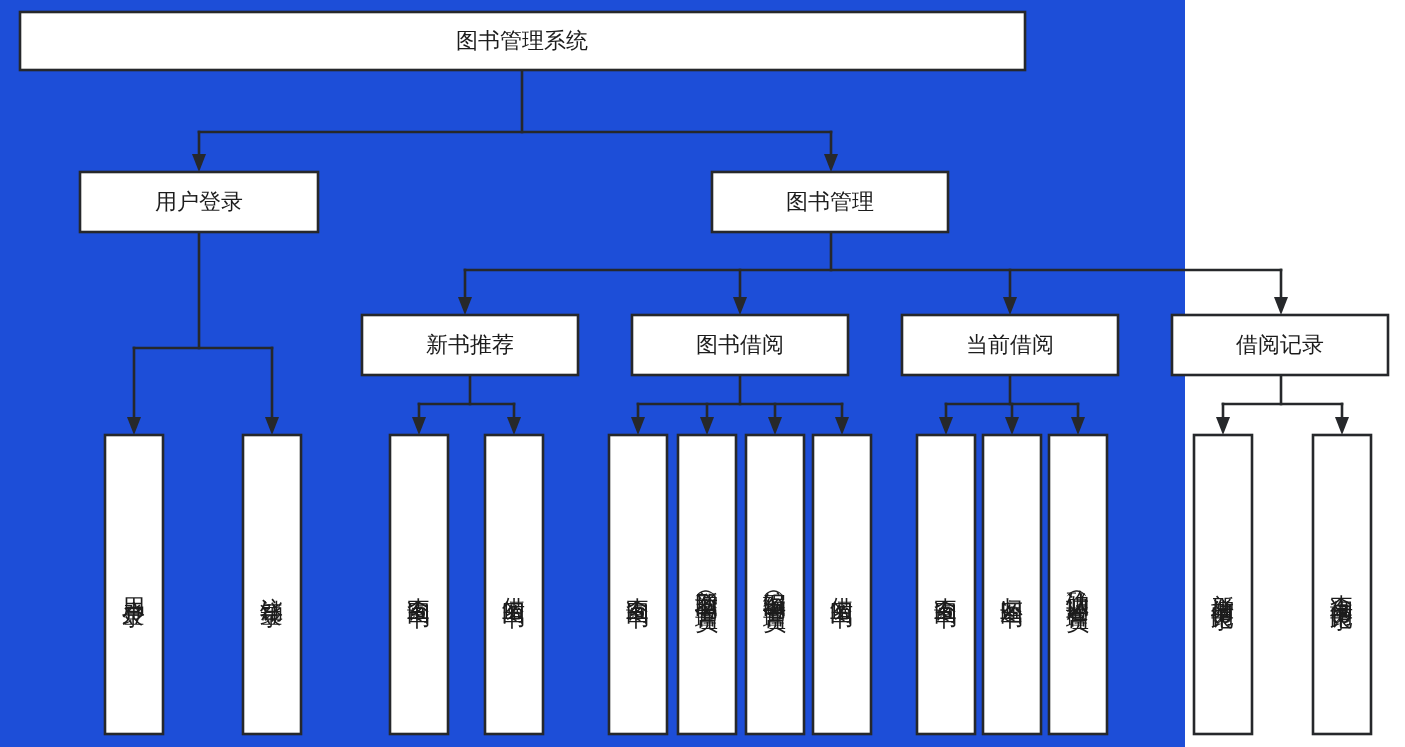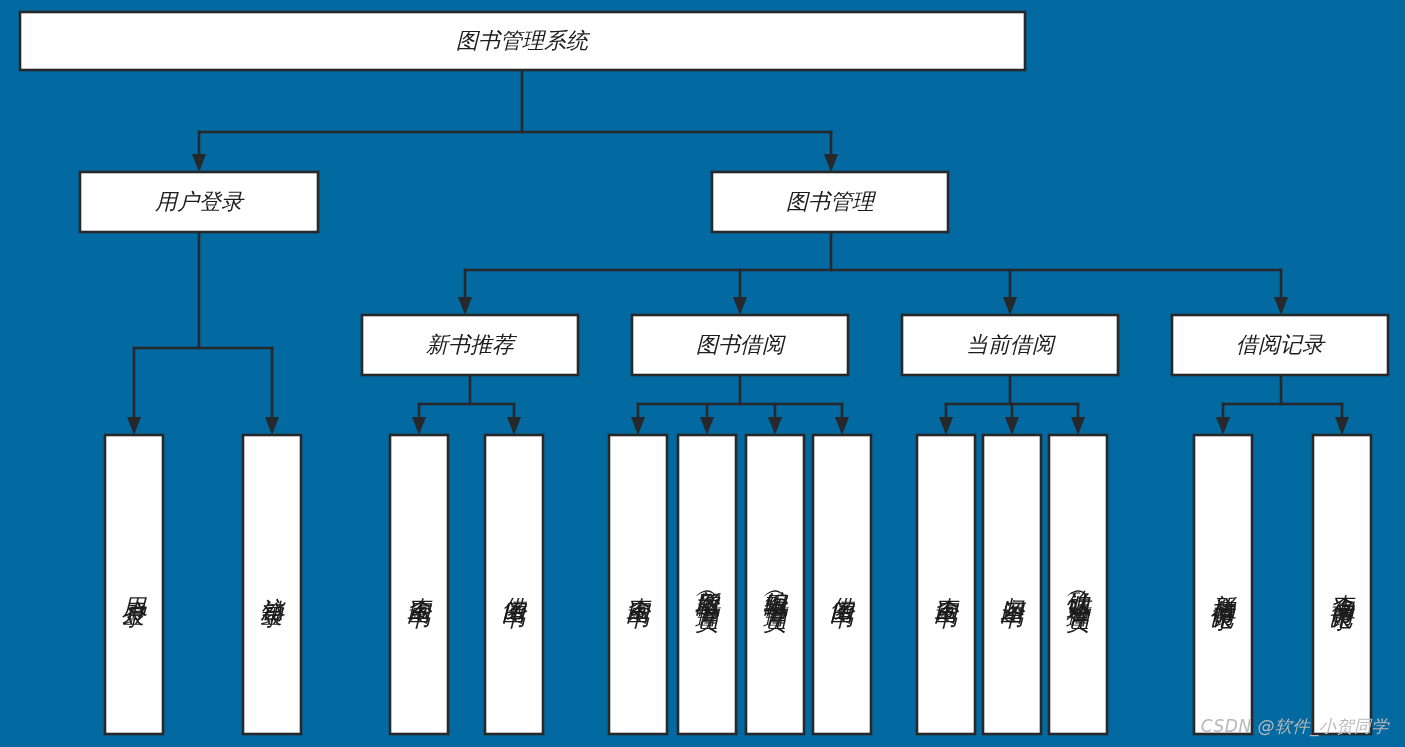--- a/index.html
+++ b/index.html
@@ -8,24 +8,23 @@
     background: #ffffff;
   }
   body {
     width: 1405px;
     height: 747px;
     font-family: "DejaVu Sans", "Liberation Sans", sans-serif;
     overflow: hidden;
   }
   #diagram-root {
     position: relative;
-    width: 1405px;
+    width: 1185px;
     height: 747px;
-    background: #0369a1;
-    font-style: italic;
+    background: #1d4ed8;
   }
   svg#flow-svg {
     position: absolute;
     inset: 0;
     width: 1405px;
     height: 747px;
   }
   .node-box {
     fill: #ffffff;
     stroke: #26282b;
@@ -241,15 +240,14 @@
       <text class="node-label-v" x="1223" y="585">新增借阅记录</text>
     </g>
 
     <g>
       <rect class="node-box" x="1313" y="435" width="58" height="299"></rect>
       <text class="node-label-v" x="1342" y="585">查询借阅记录</text>
     </g>
 
   </svg>
 
-  <div class="watermark">CSDN @软件_小贺同学</div>
 
 </div>
 
 </body></html>

